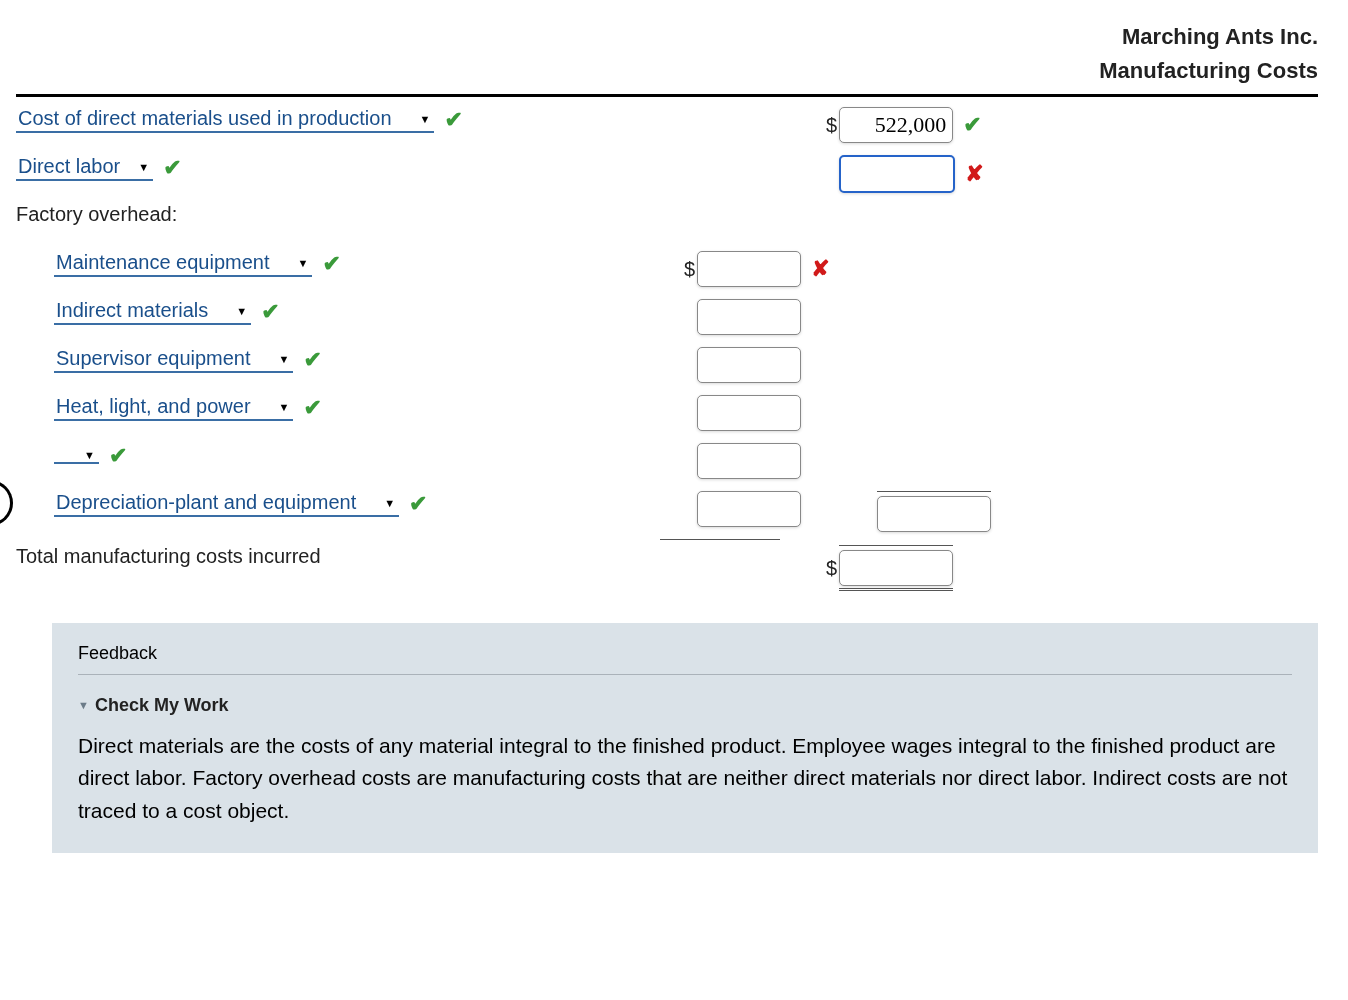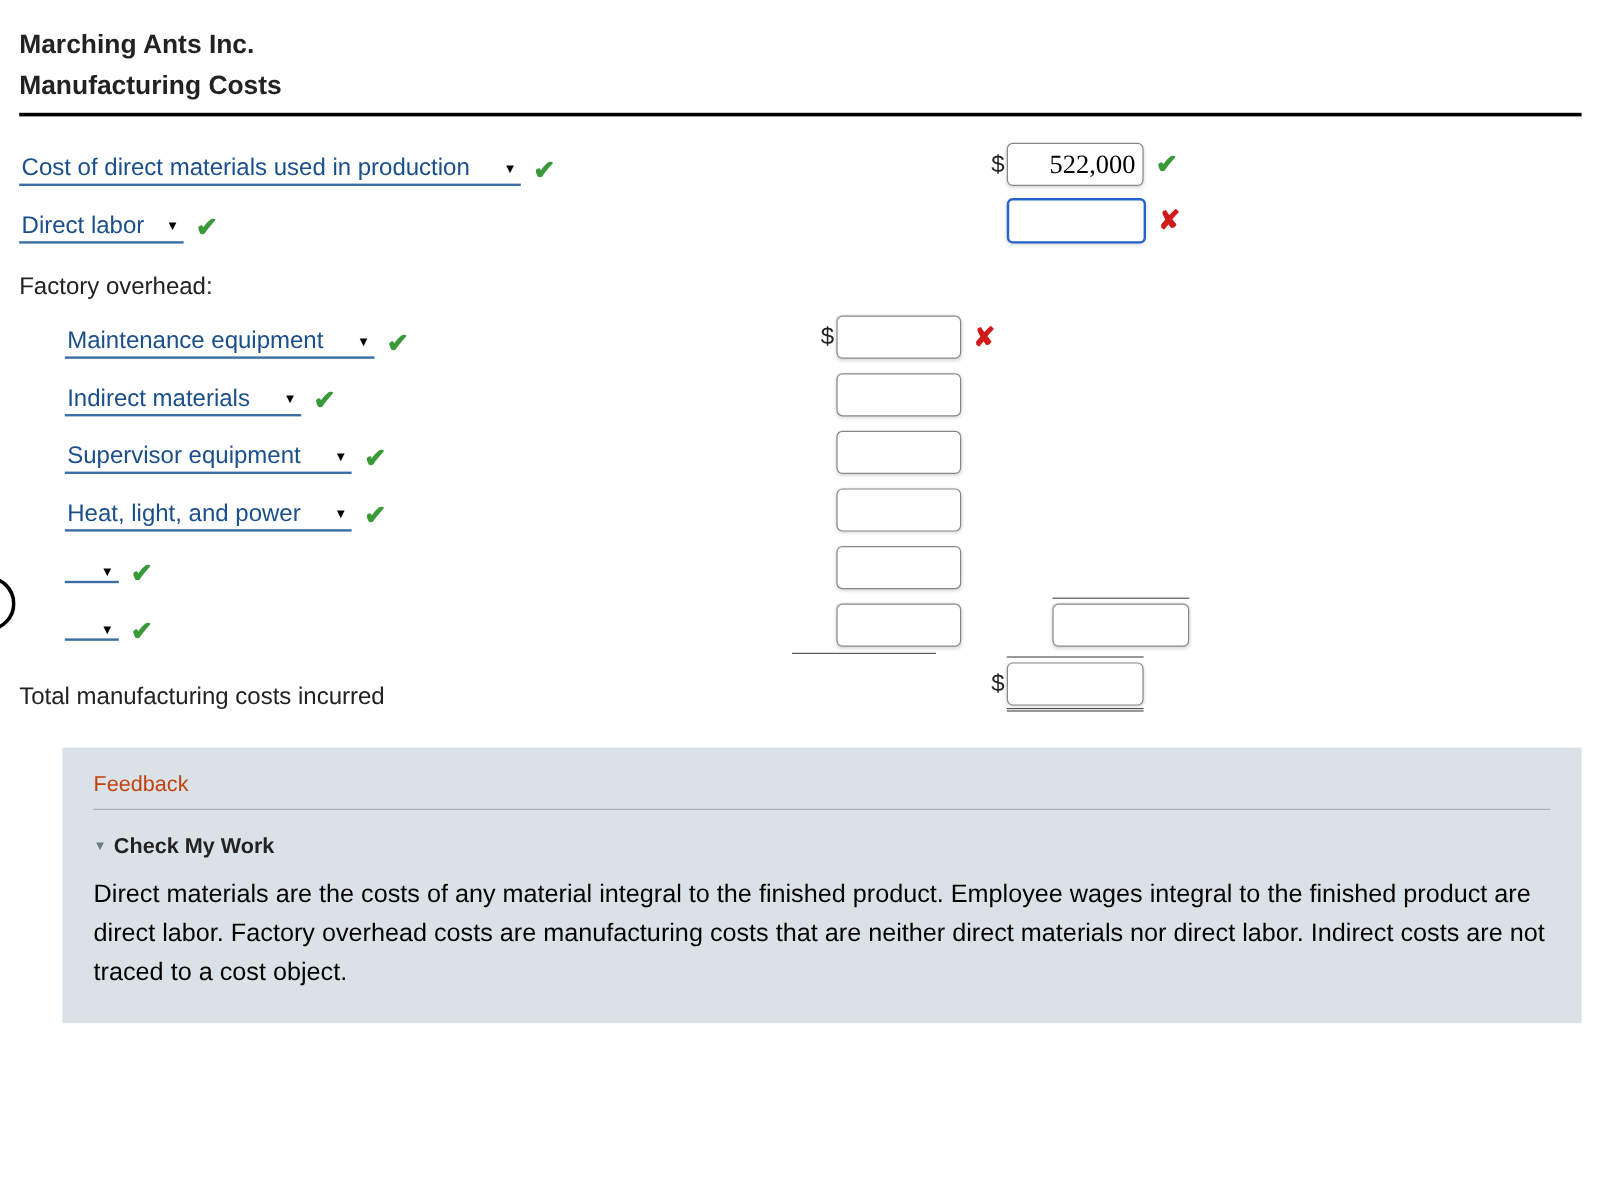--- a/index.html
+++ b/index.html
@@ -7,34 +7,34 @@
     font-family: Verdana, Geneva, sans-serif;
     font-size: 20px;
     color: #222;
     background: #fff;
     width: 1348px;
   }
   .container {
     padding: 20px 30px 0 16px;
   }
   .header {
-    text-align: left;
+    text-align: right;
     font-weight: bold;
     font-size: 22px;
     line-height: 1.55;
     margin-bottom: 6px;
   }
   .hr-thick {
     border: none;
     border-top: 3px solid #000;
     margin: 0 0 10px 0;
   }
   .row {
     display: flex;
-    align-items: flex-end;
+    align-items: flex-start;
     min-height: 48px;
   }
   .col-label {
     flex: 0 0 630px;
     display: flex;
     align-items: center;
   }
   .col-amt1 {
     flex: 0 0 180px;
     display: flex;
@@ -106,21 +106,21 @@
   .feedback {
     background: #dae2e8;
     margin: 30px 0 0 36px;
     padding: 20px 26px 26px 26px;
     font-family: Arial, Helvetica, sans-serif;
   }
   .feedback h3 {
     font-size: 18px;
     font-weight: normal;
     margin: 0 0 10px 0;
-    color: #c2410c;
+    color: #000000;
   }
   .fb-hr {
     border: none;
     border-top: 1px solid #aab2b9;
     margin: 0 0 16px 0;
   }
   .cmw {
     display: inline-flex;
     align-items: center;
     font-size: 18px;
@@ -273,20 +273,21 @@
     <div class="col-amt1">
       <span class="dollar" style="visibility:hidden">$</span>
       <input class="amount" value="" style="">
     </div>
     <div class="col-amt2"></div>
   </div>
 
   <div class="row">
     <div class="col-label indent">
       <span class="dd">
+        <span>Depreciation-plant and equipment</span>
         <span class="caret">▼</span>
       </span>
       <span class="status ok">✔</span>
     </div>
     <div class="col-amt1">
       <span class="dollar" style="visibility:hidden">$</span>
       <input class="amount" value="" style="">
     </div>
     <div class="col-amt2">
       <span class="dollar" style="visibility:hidden">$</span>

